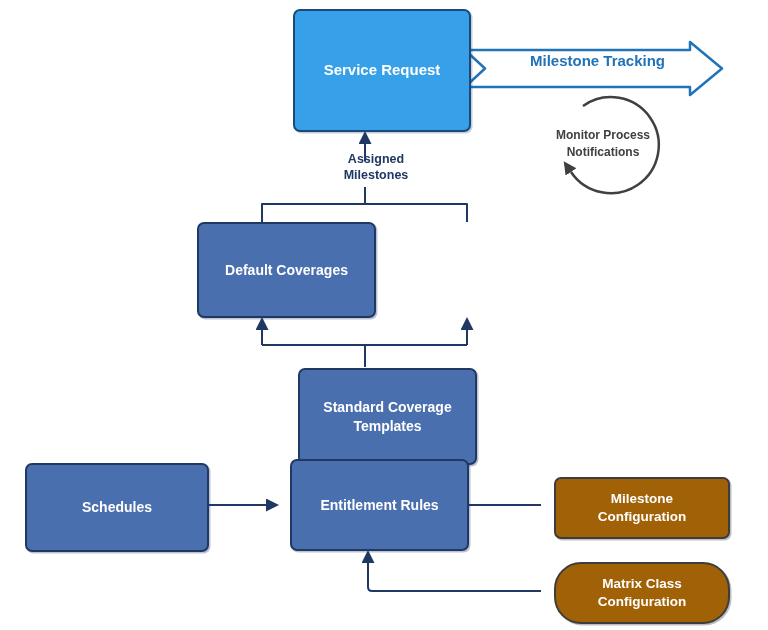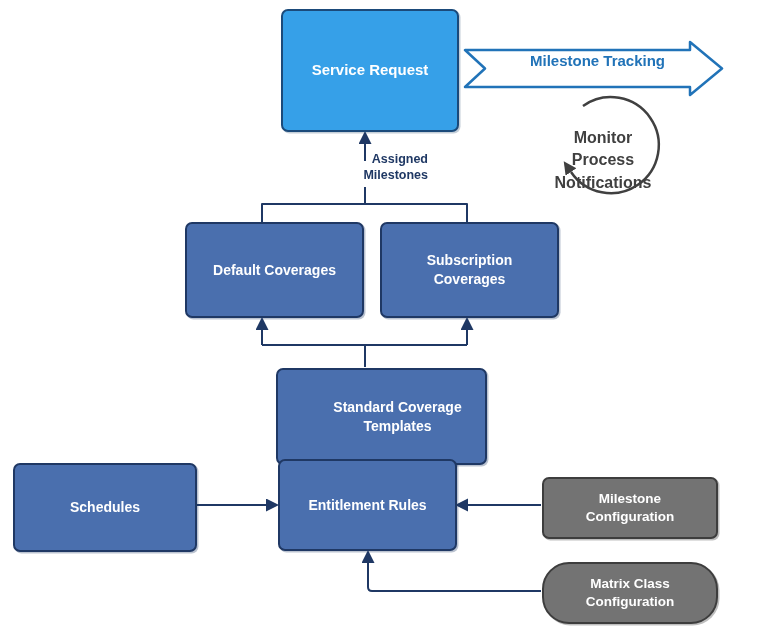--- a/index.html
+++ b/index.html
@@ -4,51 +4,51 @@
 <style>
   html,body{margin:0;padding:0;background:#ffffff;}
   #canvas{
     position:relative;width:768px;height:630px;background:#ffffff;
     font-family:"Liberation Sans",sans-serif;overflow:hidden;
   }
   #connector-layer{position:absolute;left:0;top:0;width:768px;height:630px;}
   .box{
     position:absolute;display:flex;align-items:center;justify-content:center;
     text-align:center;font-weight:bold;color:#ffffff;white-space:pre-line;
-    border-radius:7px;line-height:1.35;
+    border-radius:7px;line-height:1.35;margin-left:12px;
   }
   .box-cyan{
     background:#36a0e8;border:2.5px solid #1b4a7a;font-size:15px;
     box-shadow:1.5px 1.5px 0 rgba(20,60,100,.25);
   }
   .box-blue{
     background:#4a6fae;border:2px solid #1f3864;font-size:14px;
     box-shadow:1.5px 1.5px 0 rgba(31,56,100,.3);
   }
   .box-gray{
-    background:#737373;border:2.5px solid #3d3d3d;font-size:13.5px;
+    background:#a16207;border:2.5px solid #3d3d3d;font-size:13.5px;
     box-shadow:1.5px 1.5px 0 rgba(40,40,40,.3);
   }
   .float-label{
     position:absolute;text-align:center;font-weight:bold;white-space:pre-line;
   }
   #assigned-milestones-label{
-    left:308px;top:151px;width:120px;font-size:12.5px;line-height:1.3;color:#1f3864;text-align:right;
+    left:316px;top:151px;width:120px;font-size:12.5px;line-height:1.3;color:#1f3864;
   }
   #milestone-tracking-label{
     left:490px;top:52px;width:215px;font-size:15px;color:#2173b8;
   }
   #monitor-process-label{
-    left:543px;top:127px;width:120px;font-size:16px;line-height:1.4;color:#404040;
+    left:543px;top:127px;width:120px;font-size:12px;line-height:1.4;color:#404040;
   }
   
   #service-request{left:281px;top:9px;width:174px;height:119px;}
   #default-coverages{left:185px;top:222px;width:175px;height:92px;}
   #subscription-coverages{left:380px;top:222px;width:175px;height:92px;}
-  #standard-coverage-templates{left:276px;top:368px;width:175px;height:93px;padding-left:32px;}
+  #standard-coverage-templates{left:286px;top:368px;width:175px;height:93px;}
   #entitlement-rules{left:278px;top:459px;width:175px;height:88px;}
   #schedules{left:13px;top:463px;width:180px;height:85px;}
   #milestone-configuration{left:542px;top:477px;width:172px;height:58px;}
   #matrix-class-configuration{left:542px;top:562px;width:172px;height:58px;border-radius:27px;}
 </style>
 </head>
 <body>
 
 <div id="canvas">
 
@@ -78,22 +78,20 @@
 
     <line x1="541" y1="505" x2="468" y2="505" stroke="#1f3864" stroke-width="2" marker-end="url(#arrow-navy)"></line>
 
     <path d="M541,591 L372,591 Q368,591 368,587 L368,563" fill="none" stroke="#1f3864" stroke-width="2" marker-end="url(#arrow-navy)"></path>
   </svg>
 
   <div class="box box-cyan" id="service-request">Service Request</div>
 
   <div class="box box-blue" id="default-coverages">Default Coverages</div>
 
-  <div class="box box-blue" id="subscription-coverages">Subscription
-Coverages</div>
 
   <div class="box box-blue" id="standard-coverage-templates">Standard Coverage
 Templates</div>
 
   <div class="box box-blue" id="schedules">Schedules</div>
 
   <div class="box box-blue" id="entitlement-rules">Entitlement Rules</div>
 
   <div class="box box-gray" id="milestone-configuration">Milestone
 Configuration</div>

